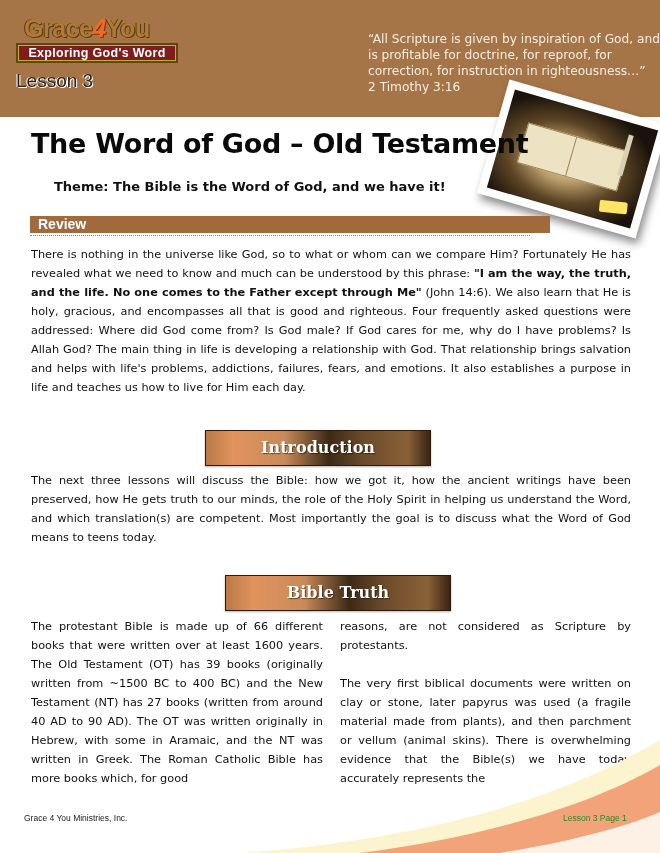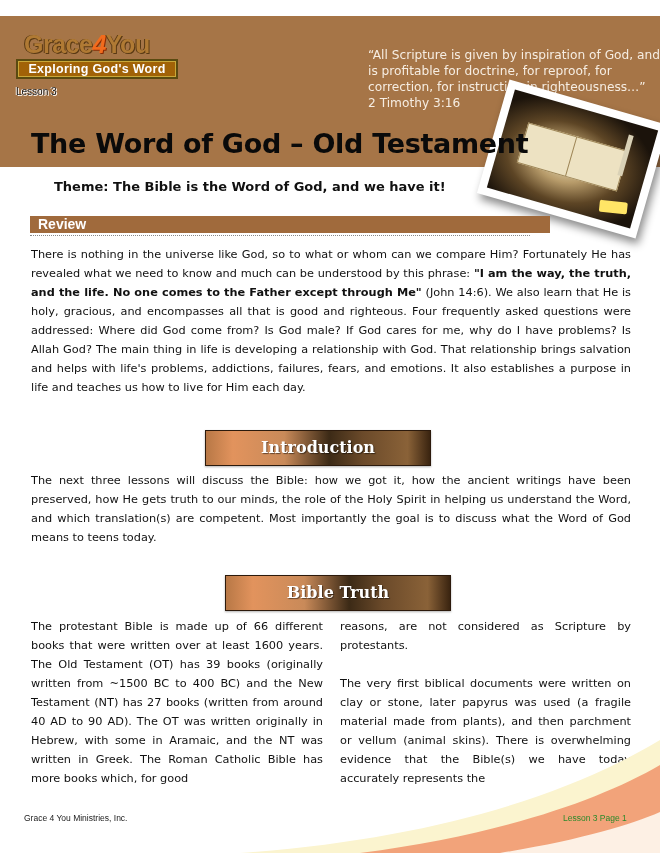--- a/index.html
+++ b/index.html
@@ -3,40 +3,40 @@
 <meta charset="utf-8">
 <style>
   html, body { margin: 0; padding: 0; }
   body {
     width: 660px; height: 853px; position: relative; overflow: hidden;
     background: #ffffff;
     font-family: "DejaVu Sans", sans-serif;
     color: #111;
   }
   .header-band {
-    position: absolute; left: 0; top: 16px; width: 660px; height: 151px;
+    position: absolute; left: 0; top: 0; width: 660px; height: 117px;
     background: #a67547;
   }
   .logo { position: absolute; left: 16px; top: 14px; width: 170px; height: 72px; }
   .logo-title {
     position: absolute; left: 8px; top: 0; font-family: "Liberation Sans", sans-serif;
     font-weight: bold; font-size: 25px; letter-spacing: -0.5px;
     color: #b07a34; text-shadow: 1px 1px 0 #5a3a14, -1px 0 0 #5a3a14;
   }
   .logo-title .four { color: #f26b1d; font-style: italic; text-shadow: 1px 1px 0 #8a2d05; }
   .logo-bar {
     position: absolute; left: 0; top: 29px; width: 162px; height: 20px;
-    background: #a16207; border: 2px solid #5a4a10; box-sizing: border-box;
+    background: #7f1d1d; border: 2px solid #5a4a10; box-sizing: border-box;
     box-shadow: inset 0 0 0 1px #c9a738;
     color: #fff; font-family: "Liberation Sans", sans-serif; font-weight: bold;
     font-size: 12.5px; line-height: 16px; text-align: center; letter-spacing: 0.3px;
   }
   .lesson-label {
     position: absolute; left: 0; top: 56px; font-family: "Liberation Sans", sans-serif;
-    font-size: 10px; color: #222; text-shadow: 1px 1px 0 #fff, -1px 0 0 #fff;
+    font-size: 19px; color: #222; text-shadow: 1px 1px 0 #fff, -1px 0 0 #fff;
   }
   .quote {
     position: absolute; left: 368px; top: 31px; width: 292px;
     color: #f6ede2; font-family: "DejaVu Sans", sans-serif; font-size: 12.2px; line-height: 16px;
   }
   .quote .ref { display: block; }
   .photo {
     position: absolute; left: 490px; top: 100px; width: 165px; height: 118px;
     background: #fff; transform: rotate(16deg);
     box-shadow: 4px 5px 8px rgba(0,0,0,0.45);

